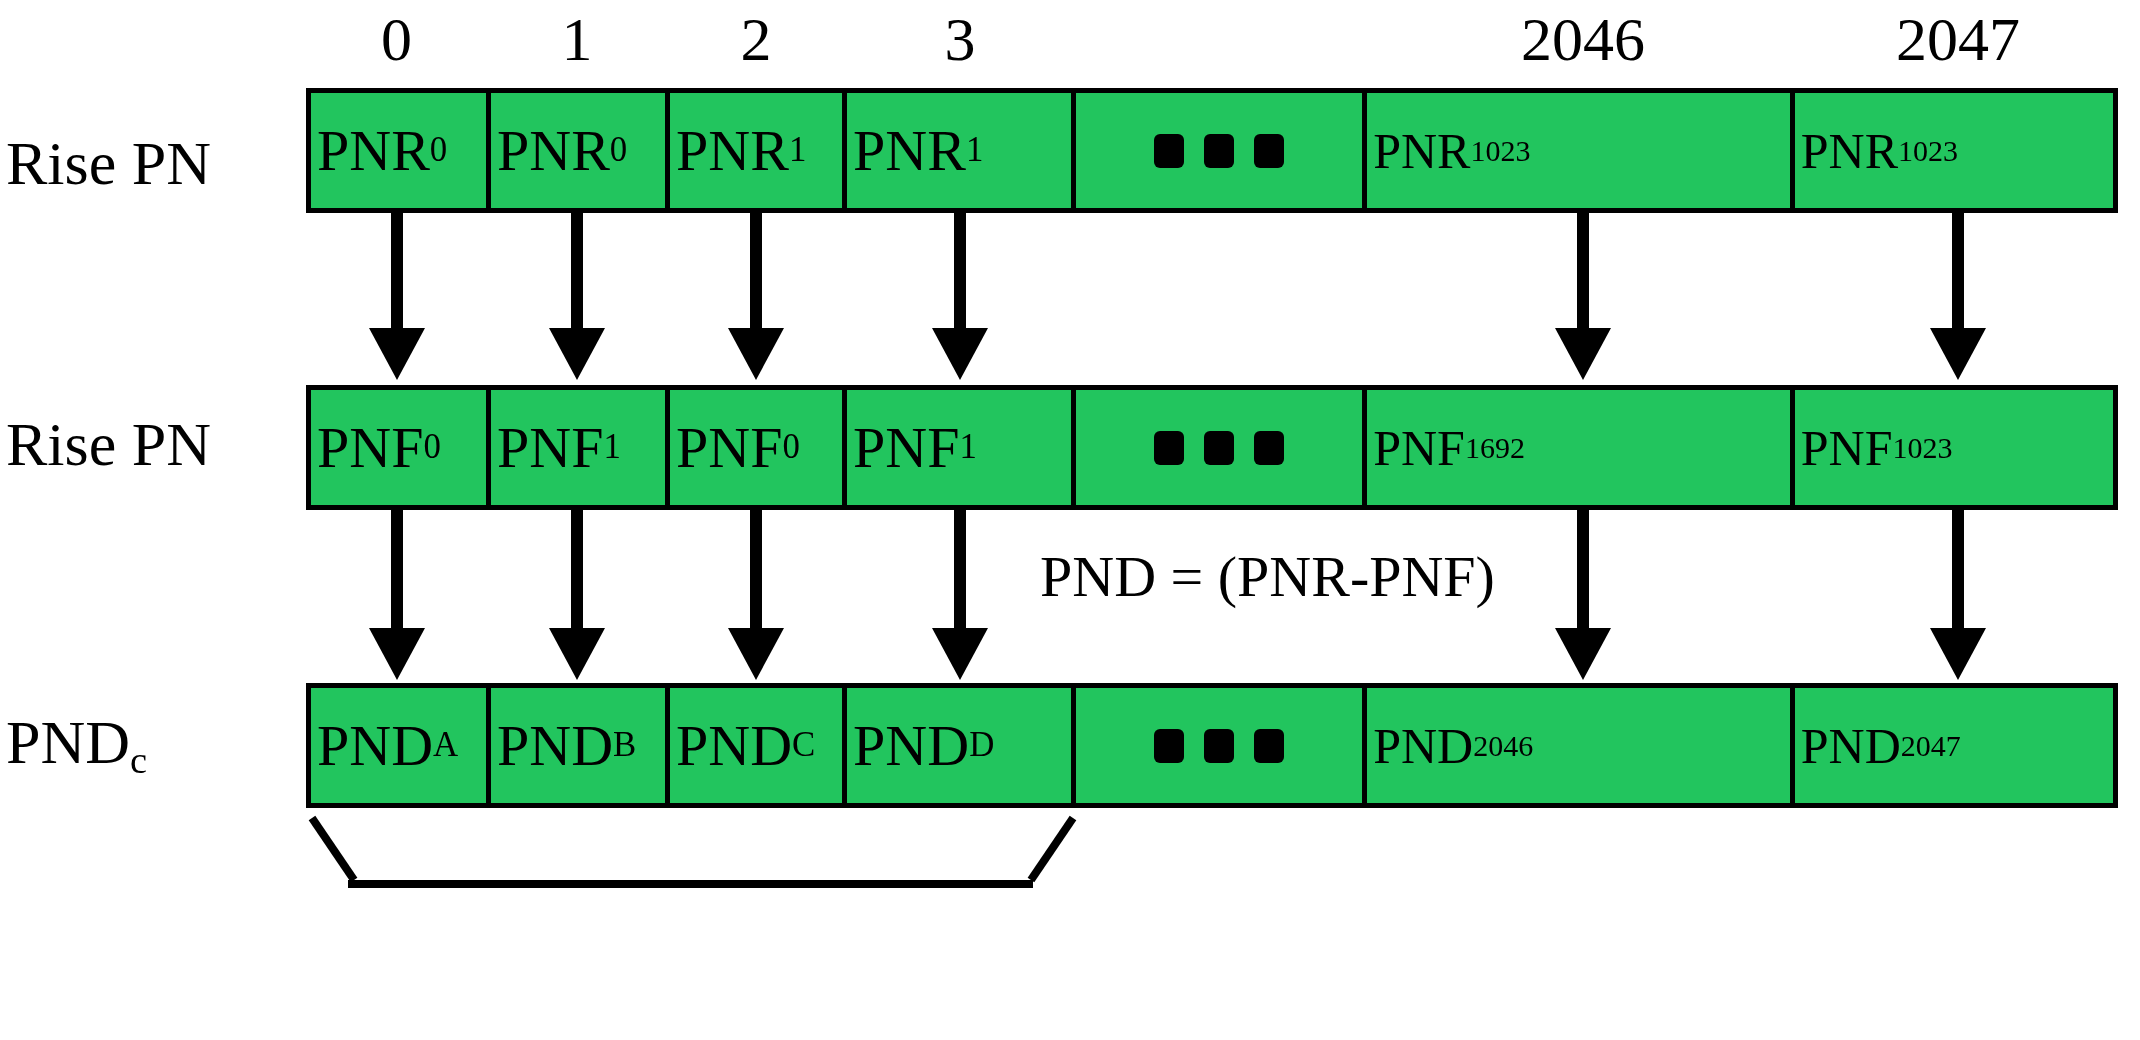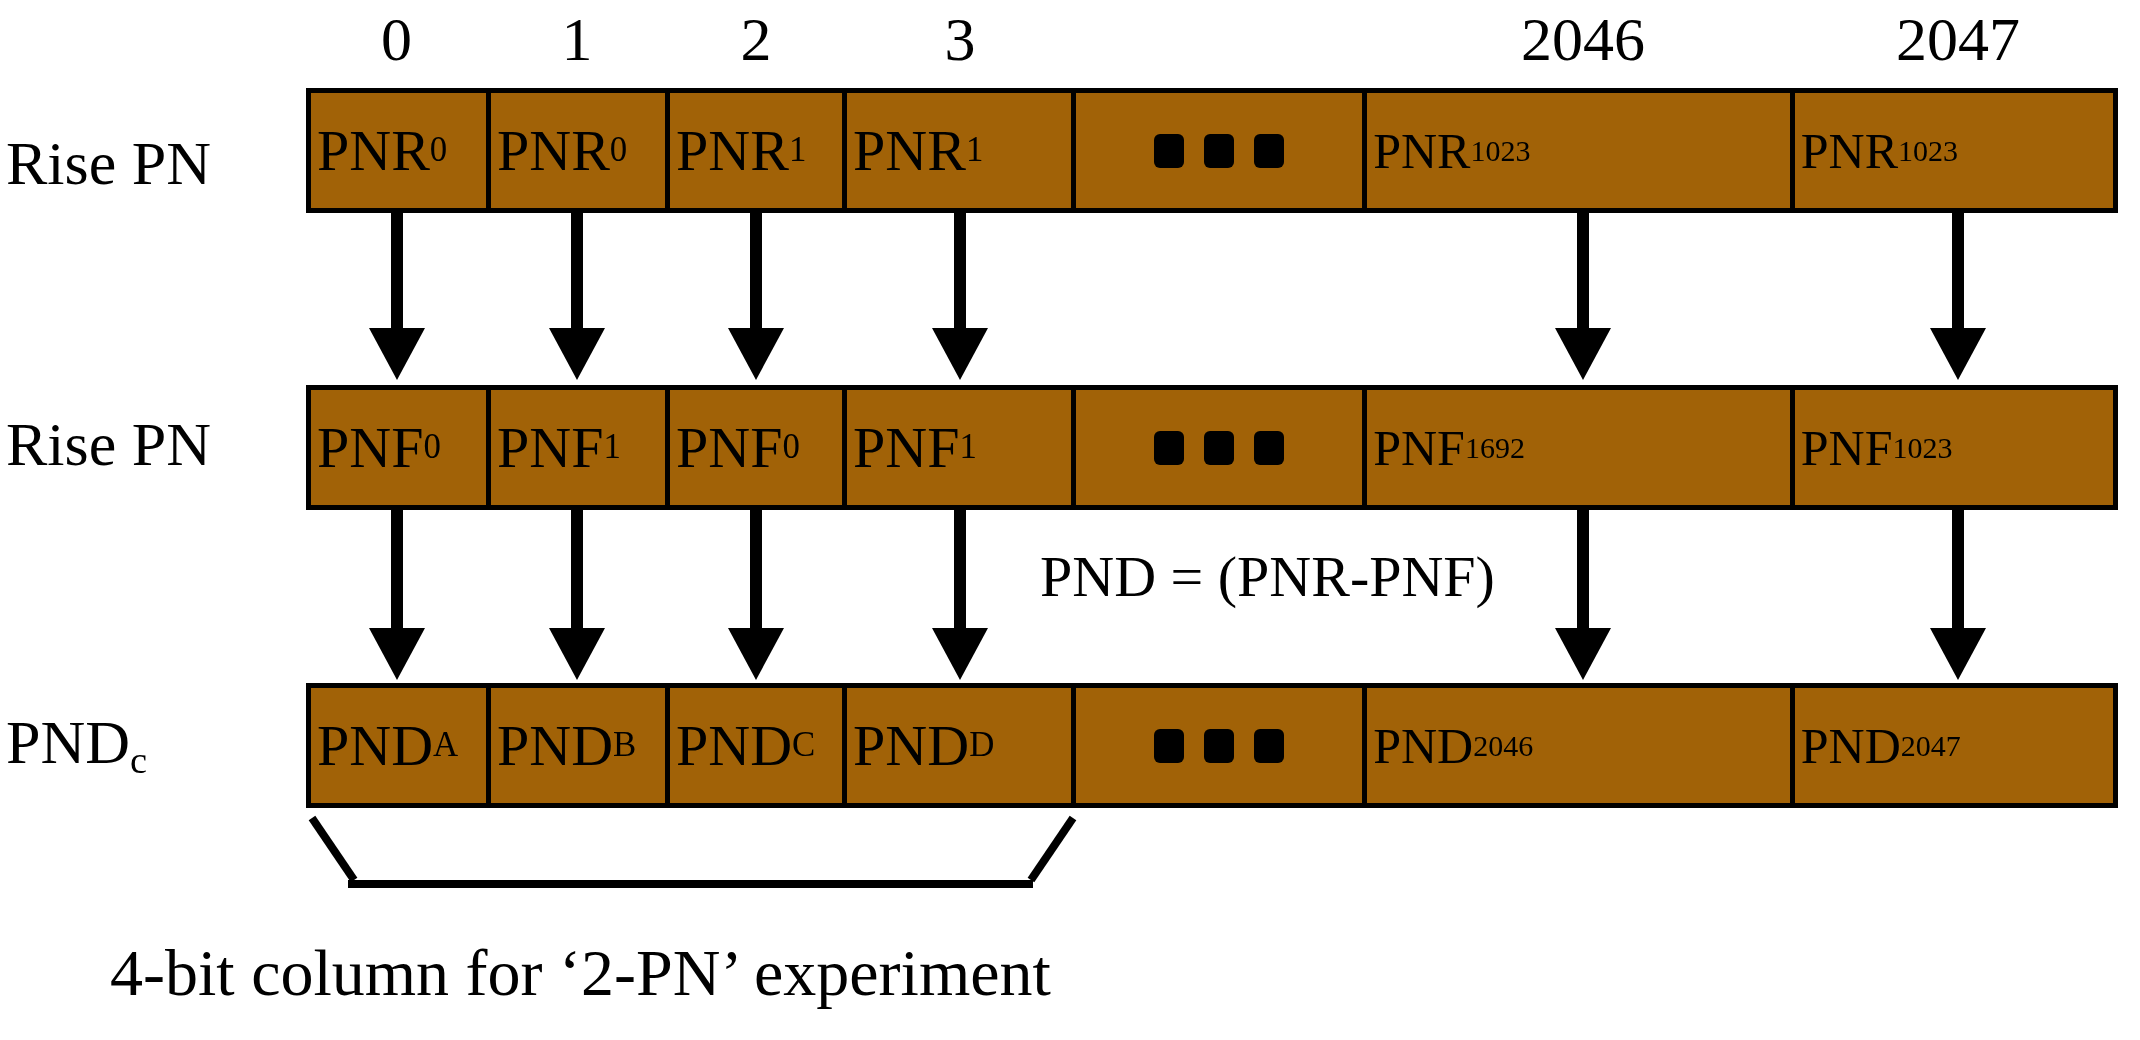--- a/index.html
+++ b/index.html
@@ -46,21 +46,21 @@
     font-size: 0.62em;
     vertical-align: -0.25em;
   }
 
   
   .table-row {
     position: absolute;
     border: 5px solid #000;
     box-sizing: border-box;
     display: flex;
-    background: #a16207;
+    background: #22c55e;
   }
   .cell {
     box-sizing: border-box;
     border-right: 5px solid #000;
     display: flex;
     align-items: center;
     justify-content: flex-start;
     padding-left: 6px;
     overflow: hidden;
     font-size: 58px;
@@ -319,15 +319,14 @@
 
 
   <div class="annot" id="annot-formula" style="left: 1040px; top: 548px;">PND = (PNR-PNF)</div>
 
   <div id="brace" style="left: 0px; top: 0px; width: 2140px; height: 120px;">
     <div class="brace-leg" id="brace-leg-left" style="left: 308px; top: 818px; height: 74.8866px; transform: rotate(-34.1145deg);"></div>
     <div class="brace-bar" id="brace-bar" style="left: 348px; top: 880px; width: 685px;"></div>
     <div class="brace-leg" id="brace-leg-right" style="left: 1069px; top: 818px; height: 74.8866px; transform: rotate(34.1145deg);"></div>
   </div>
 
-  <div id="caption" style="left: 110px; top: 940px;">4-bit column for ‘2-PN’ experiment</div>
 
 </div>
 
 </body></html>

